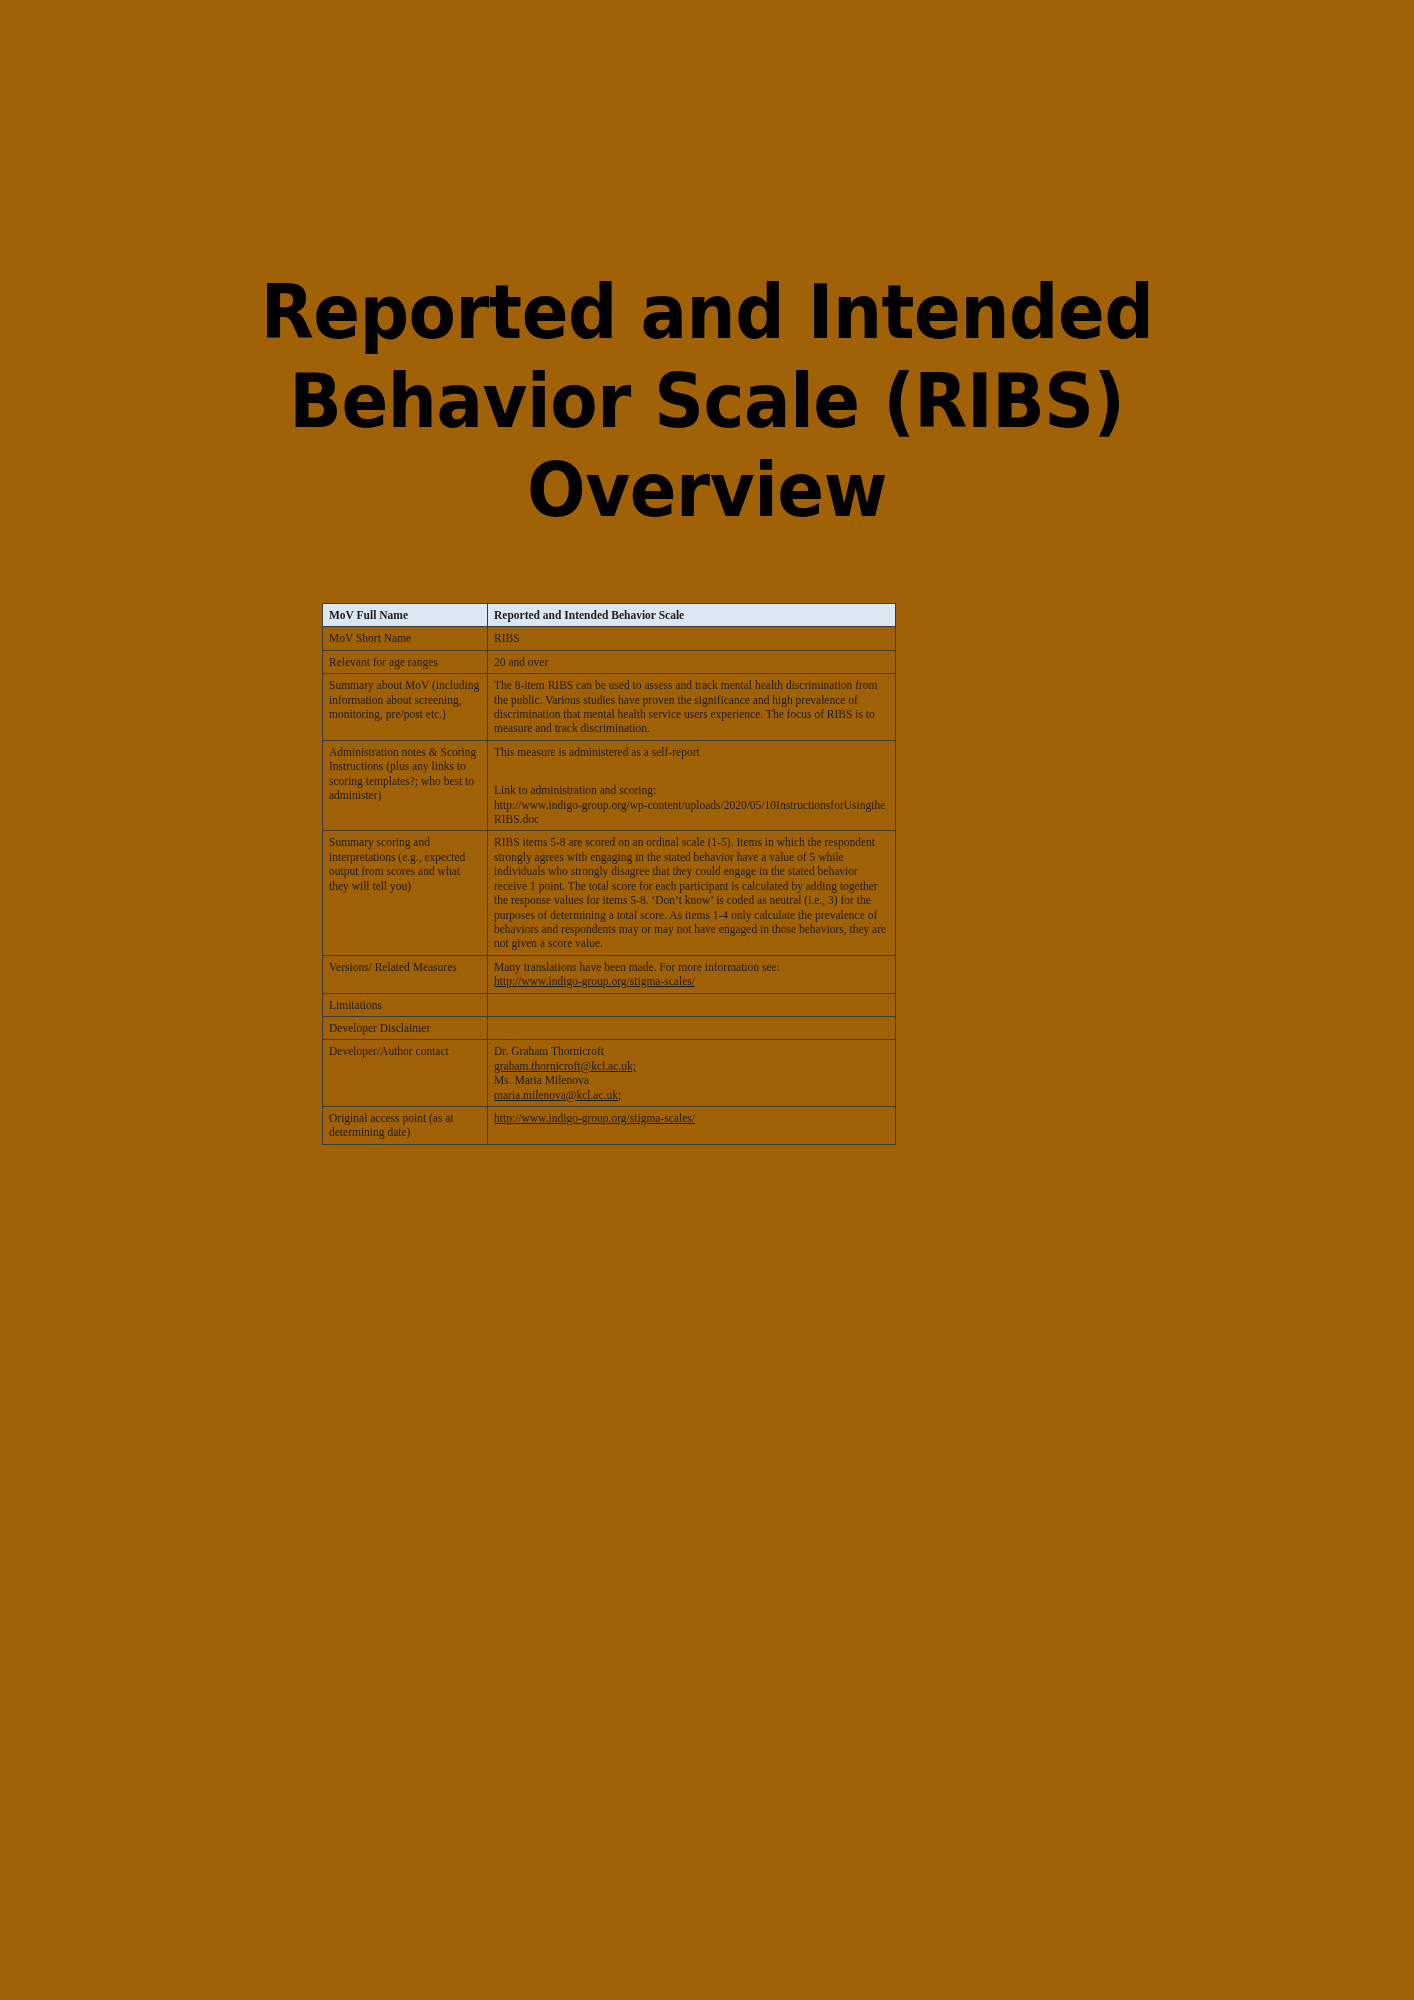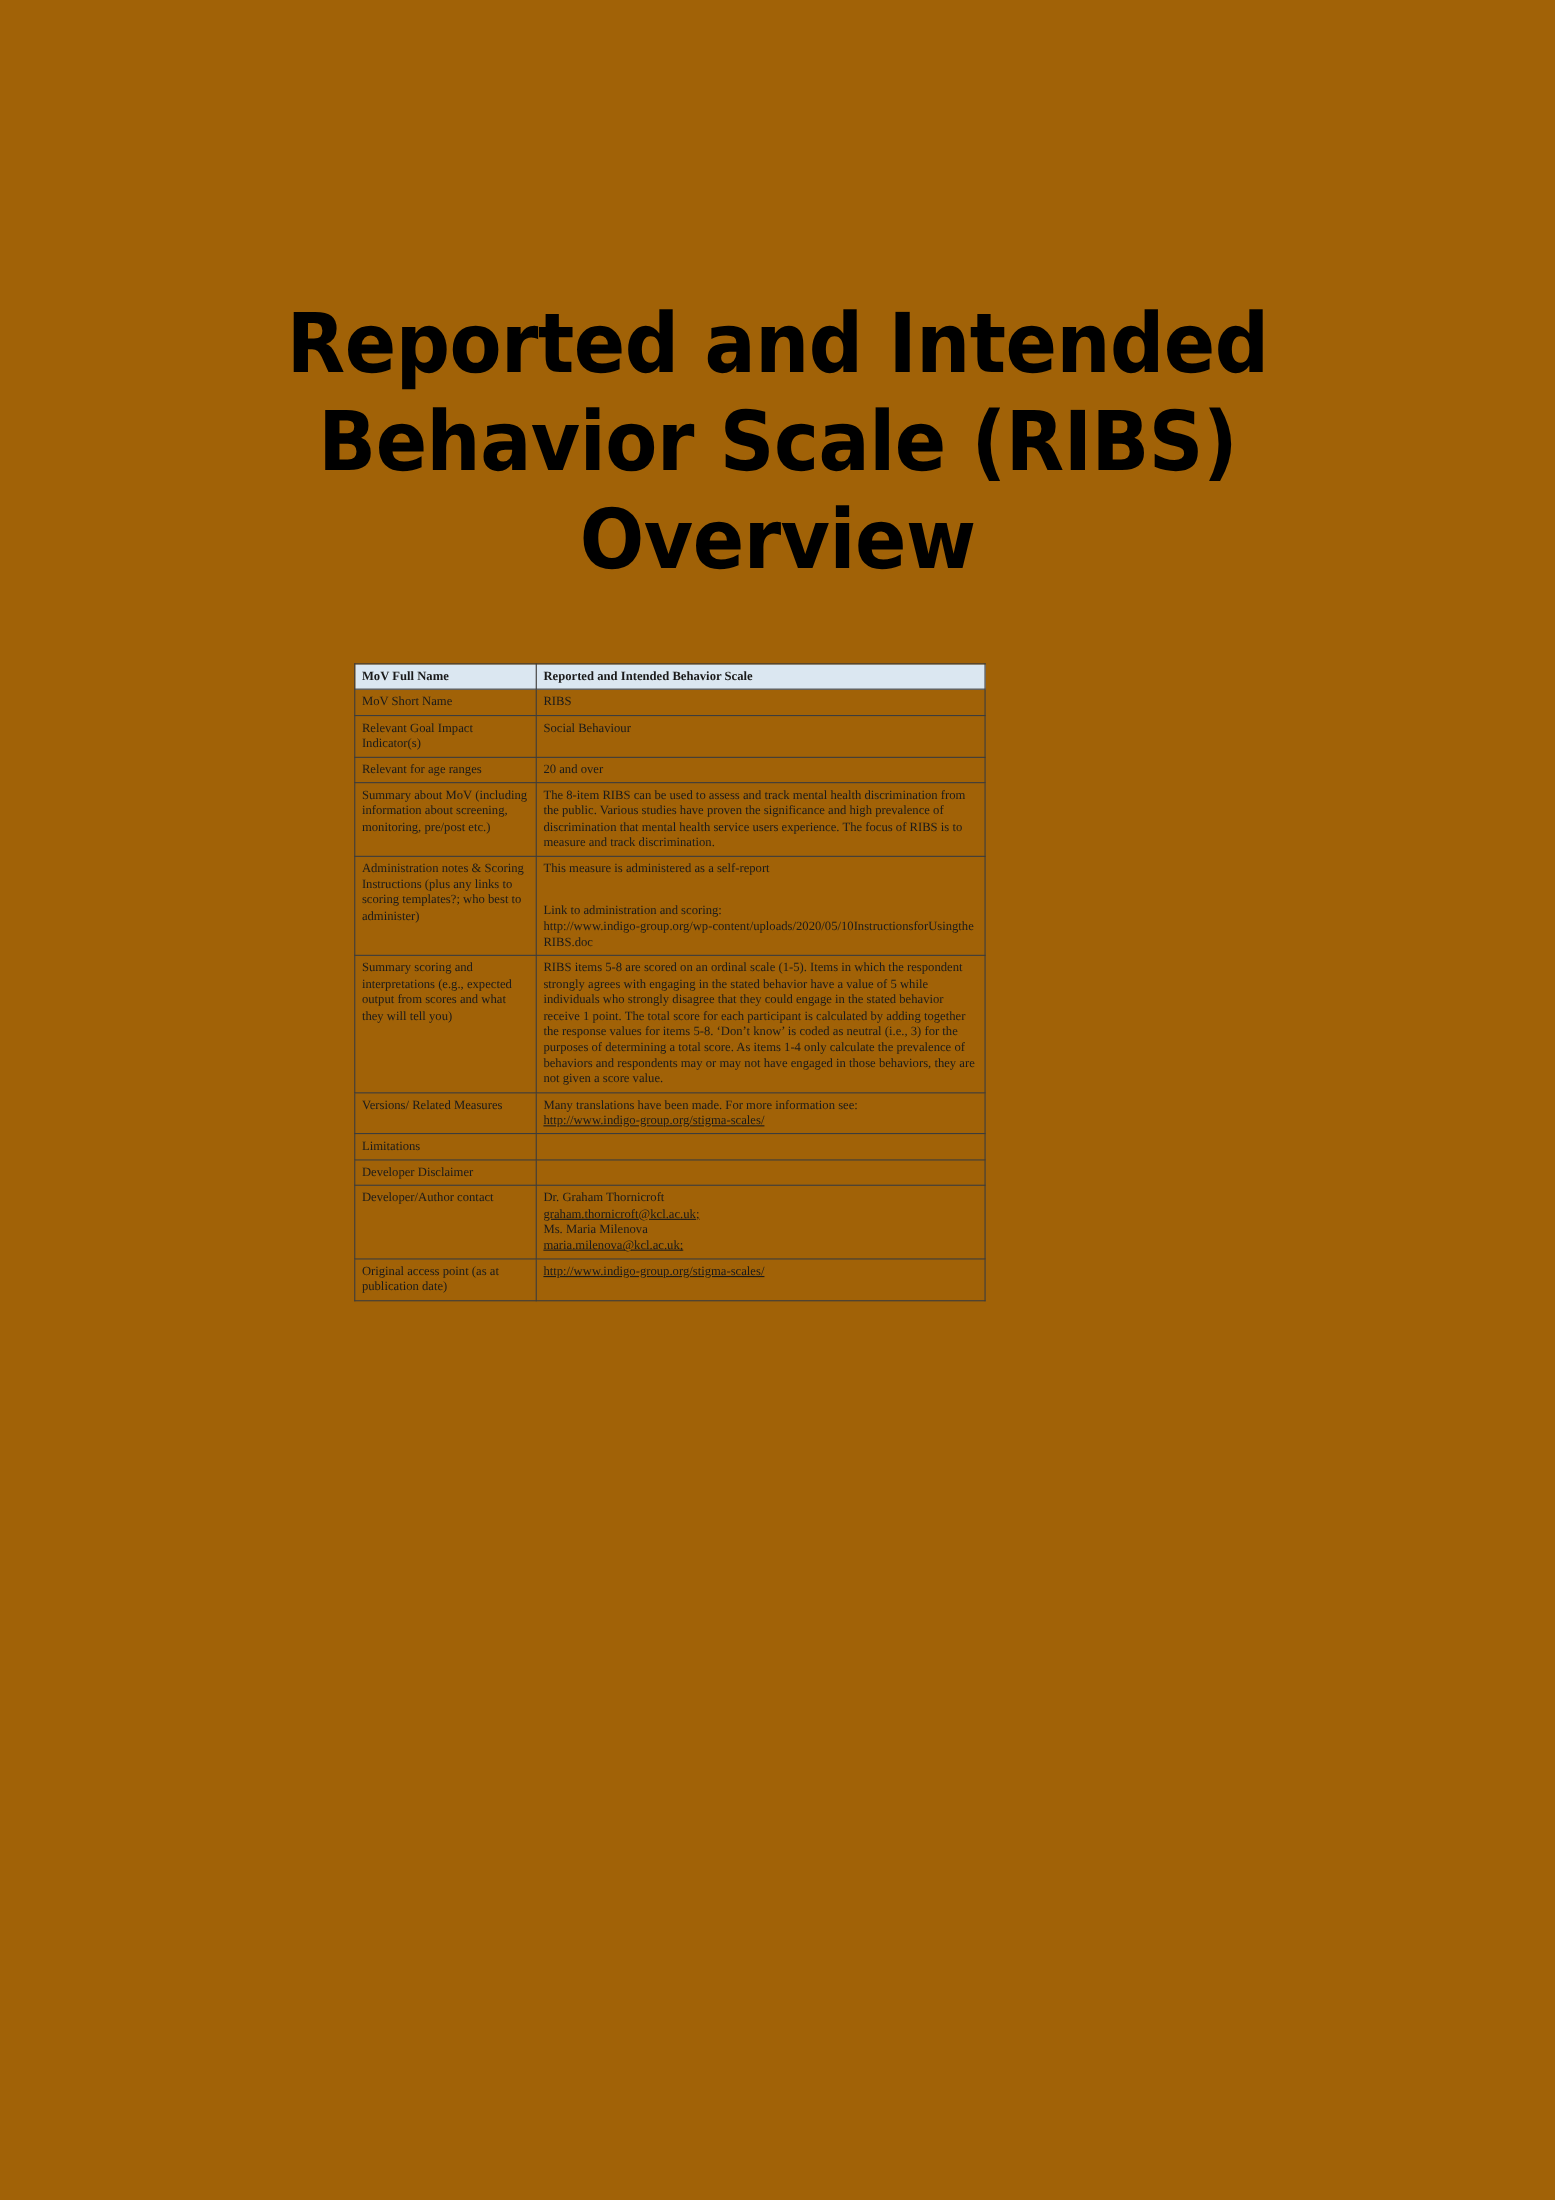--- a/index.html
+++ b/index.html
@@ -103,24 +103,20 @@
         <tr class="header-row">
           <td class="label">MoV Full Name</td>
           <td class="value">Reported and Intended Behavior Scale</td>
         </tr>
 
         <tr>
           <td class="label cell-pad-sm">MoV Short Name</td>
           <td class="value">RIBS</td>
         </tr>
 
-        <tr>
-          <td class="label">Relevant Goal Impact Indicator(s)</td>
-          <td class="value">Social Behaviour</td>
-        </tr>
 
         <tr>
           <td class="label cell-pad-sm">Relevant for age ranges</td>
           <td class="value">20 and over</td>
         </tr>
 
         <tr>
           <td class="label cell-pad-sm">Summary about MoV (including information about screening, monitoring, pre/post etc.)</td>
           <td class="value">The 8-item RIBS can be used to assess and track mental health discrimination from the public. Various studies have proven the significance and high prevalence of discrimination that mental health service users experience. The focus of RIBS is to measure and track discrimination.</td>
         </tr>
@@ -163,21 +159,21 @@
           <td class="label">Developer/Author contact</td>
           <td class="value">
             <span>Dr. Graham Thornicroft</span><br>
             <span class="url">graham.thornicroft@kcl.ac.uk;</span><br>
             <span>Ms. Maria Milenova</span><br>
             <span class="url">maria.milenova@kcl.ac.uk;</span>
           </td>
         </tr>
 
         <tr>
-          <td class="label cell-pad-sm">Original access point (as at publication date)</td>
+          <td class="label cell-pad-sm">Original access point (as at determining date)</td>
           <td class="value">
             <span class="url">http://www.indigo-group.org/stigma-scales/</span>
           </td>
         </tr>
 
       </tbody>
     </table>
   </div>
 
 </div>

